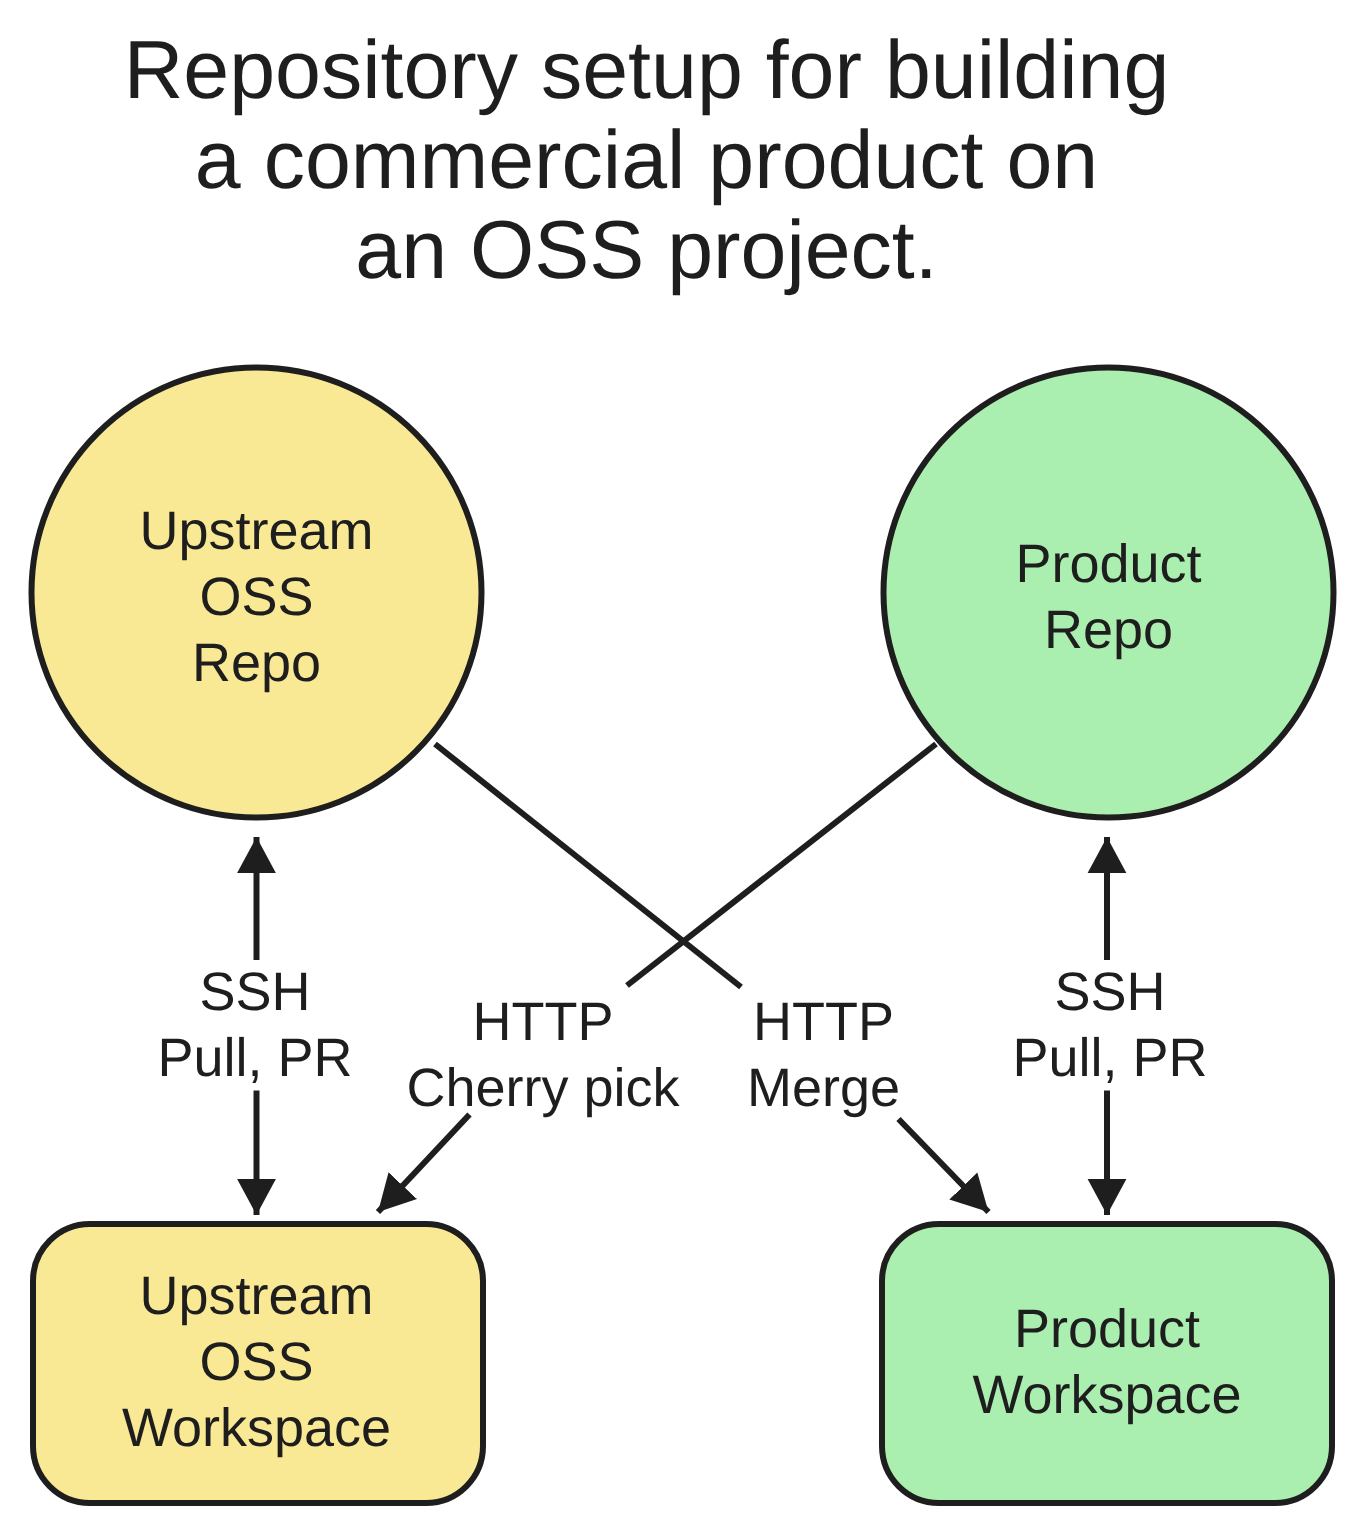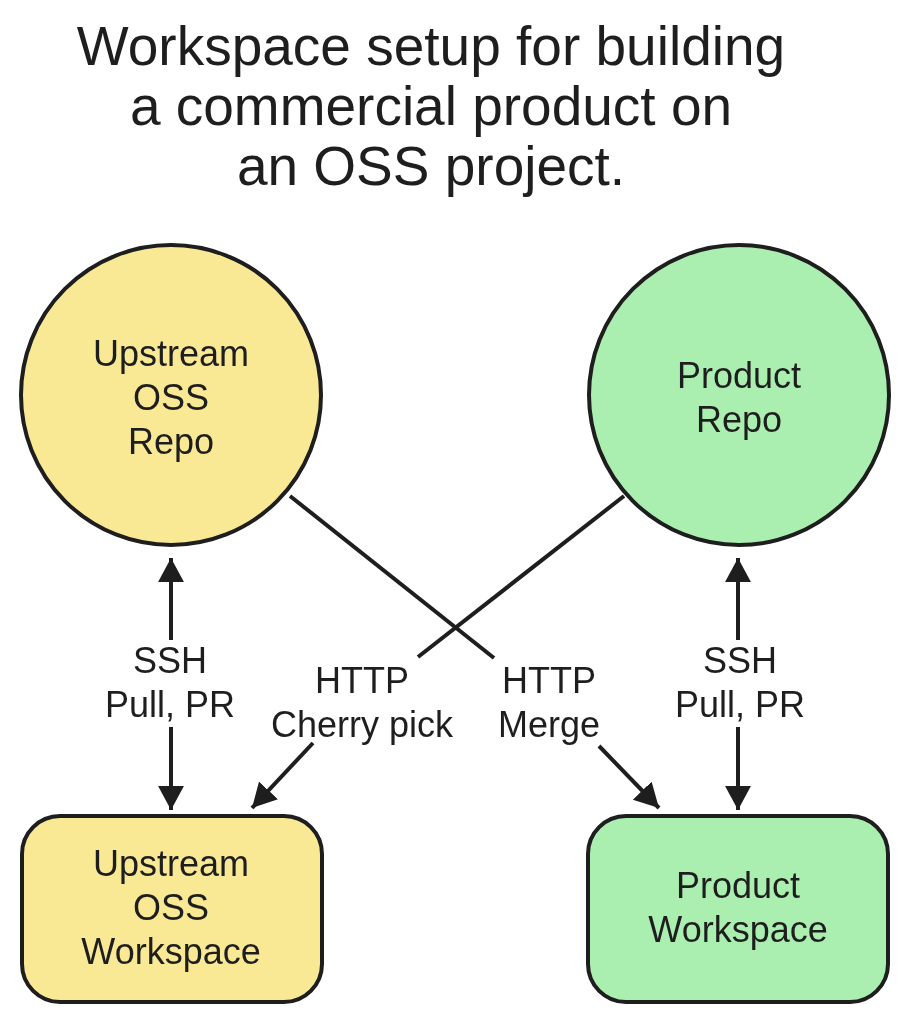--- a/index.html
+++ b/index.html
@@ -58,21 +58,21 @@
   .label-ssh-left           { left: 170px; top: 683px; }
   .label-ssh-right          { left: 740px; top: 683px; }
   .label-cherry-pick        { left: 362px; top: 703px; }
   .label-merge              { left: 549px; top: 703px; }
 </style>
 </head>
 <body>
 
 <div class="canvas">
 
-  <div class="title">Workspace setup for building
+  <div class="title">Repository setup for building
 a commercial product on
 an OSS project.</div>
 
   <svg class="shapes" width="910" height="1024" viewBox="0 0 910 1024">
     <defs>
       <marker id="arrow" viewBox="0 0 7 7" refX="6.5" refY="3.5" markerWidth="6.5" markerHeight="7" orient="auto" markerUnits="strokeWidth">
         <path d="M0,0 L6.5,3.5 L0,7 Z" fill="#1E1E1E"></path>
       </marker>
     </defs>
 

